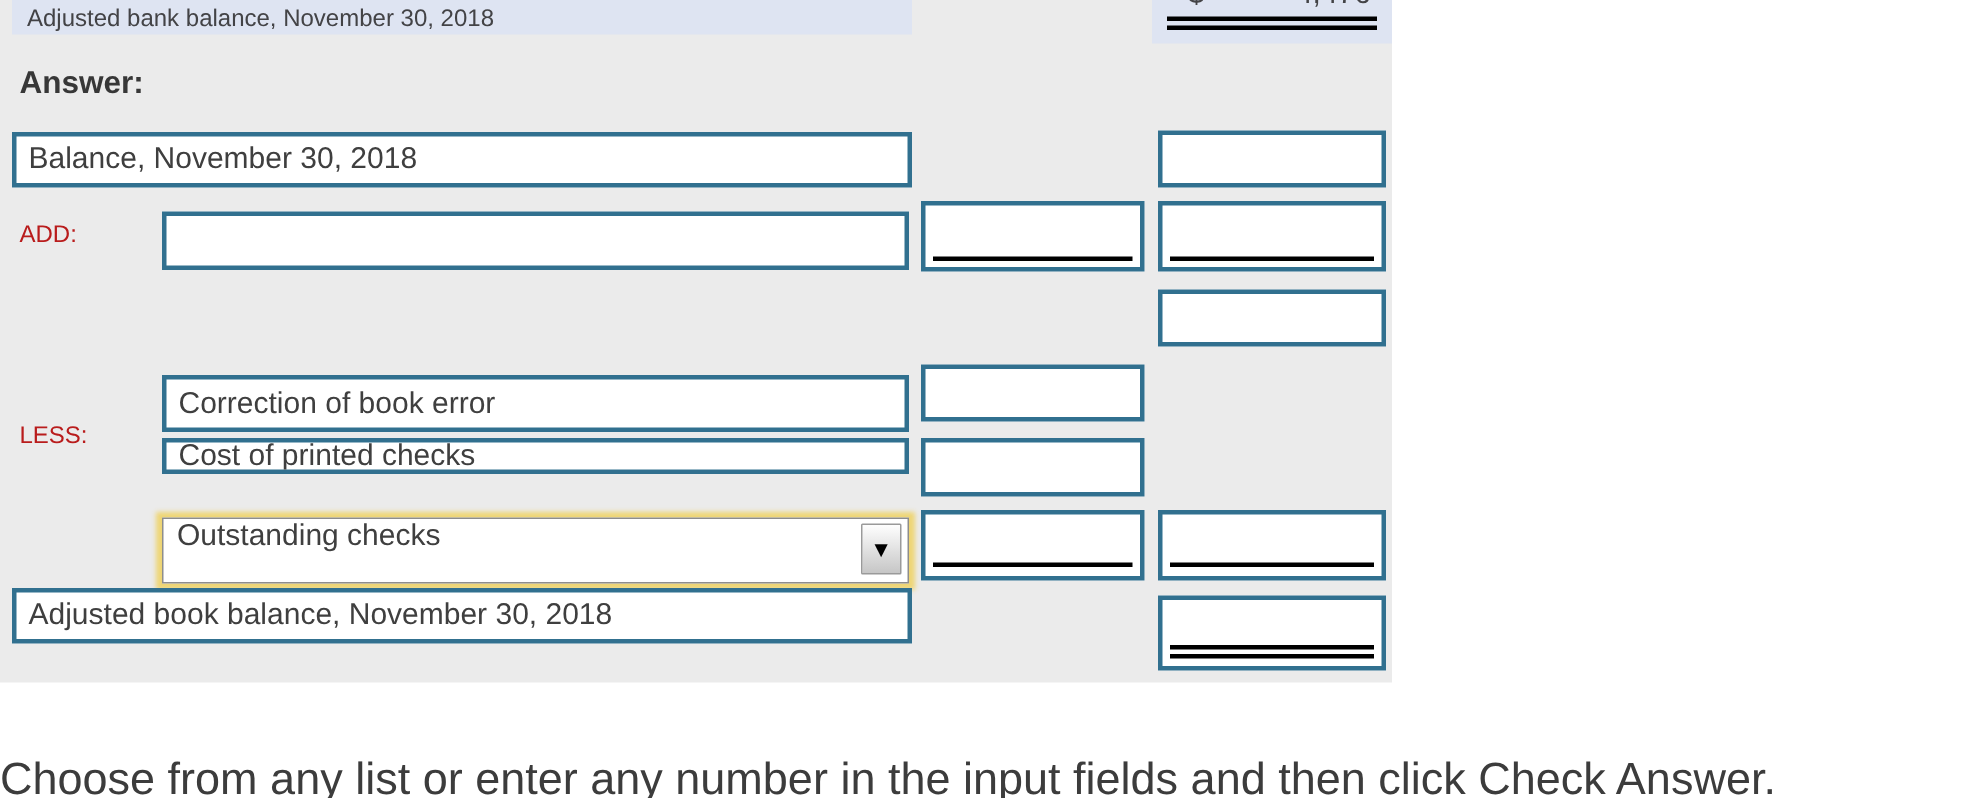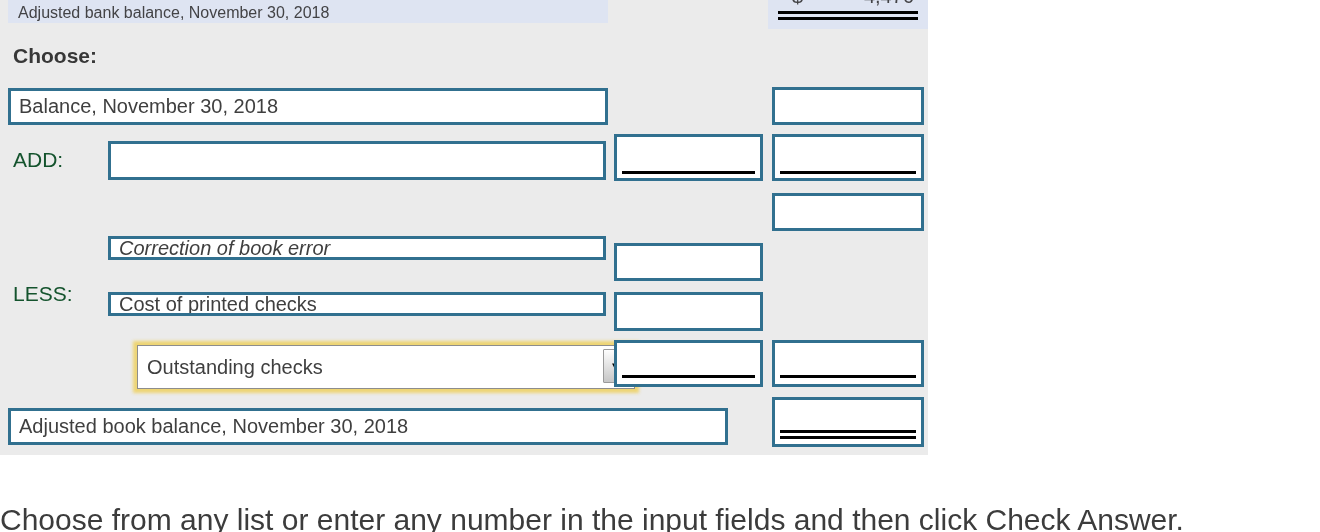--- a/index.html
+++ b/index.html
@@ -8,32 +8,31 @@
     font-family:"Liberation Sans", sans-serif;color:#3f3f3f;overflow:hidden;
   }
   .panel{position:absolute;left:0;top:0;width:928px;height:455px;background:#ebebeb;}
   .hl-band{position:absolute;background:#dee4f2;overflow:hidden;}
   .band-label{left:8px;top:0;width:600px;height:23px;display:flex;align-items:flex-end;padding:0 0 1px 10px;box-sizing:border-box;font-size:16px;color:#434346;}
   .band-amount{left:768px;top:0;width:160px;height:29px;}
   .band-amount .amt-text{position:absolute;top:-15px;left:24px;right:14px;font-size:20px;line-height:23px;display:flex;justify-content:space-between;color:#434346;}
   .dbl-rule{position:absolute;height:9px;border-top:3px solid #000;border-bottom:3px solid #000;box-sizing:border-box;}
   .band-amount .dbl-rule{top:11px;left:10px;width:140px;}
   .heading{position:absolute;left:13px;top:44px;font-size:21px;font-weight:bold;color:#373737;}
-  .prefix{position:absolute;left:13px;font-size:21px;color:#14532d;}
+  .prefix{position:absolute;left:13px;font-size:16px;color:#b91c1c;}
   .field{
     position:absolute;background:#fff;border:3px solid #31708f;box-sizing:border-box;
     display:flex;align-items:center;padding-left:8px;font-size:20px;color:#3f3f3f;overflow:hidden;
   }
   .rule{position:absolute;left:5px;right:5px;height:3px;background:#000;}
   .dropdown{
     position:absolute;left:108px;top:345px;width:498px;height:44px;background:#fff;
-    border:1px solid #8d8d8d;box-sizing:border-box;display:flex;align-items:center;
+    border:1px solid #8d8d8d;box-sizing:border-box;display:flex;align-items:flex-start;
     padding-left:9px;font-size:20px;color:#3f3f3f;
     box-shadow:0 0 3px 4px rgba(238,211,104,0.9);
-    margin-left:29px;
   }
   .dd-btn{
     position:absolute;right:4px;top:3px;width:27px;height:34px;
     background:linear-gradient(#fefefe,#c6c6c6);border:1px solid #9a9a9a;box-sizing:border-box;
     display:flex;align-items:center;justify-content:center;border-radius:1px;
   }
   .dd-btn span{font-size:15px;color:#000;line-height:1;}
   .footer-text{position:absolute;left:0;top:503px;width:1320px;font-size:30px;color:#3c3c3c;white-space:nowrap;}
 </style>
 </head>
@@ -45,21 +44,21 @@
     <span>Adjusted bank balance, November 30, 2018</span>
   </div>
   <div class="hl-band band-amount">
     <div class="amt-text">
       <span>$</span>
       <span>4,476</span>
     </div>
     <div class="dbl-rule"></div>
   </div>
 
-  <div class="heading">Choose:</div>
+  <div class="heading">Answer:</div>
 
   <div class="field" style="left:8px;top:88px;width:600px;height:37px;">
     <span>Balance, November 30, 2018</span>
   </div>
   <div class="field" style="left:772px;top:87px;width:152px;height:38px;">
     <span></span>
   </div>
 
   <div class="prefix" style="top:148px;">ADD:</div>
   <div class="field" style="left:108px;top:141px;width:498px;height:39px;">
@@ -72,21 +71,21 @@
   <div class="field" style="left:772px;top:134px;width:152px;height:47px;">
     <span></span>
     <div class="rule" style="top:34px;"></div>
   </div>
 
   <div class="field" style="left:772px;top:193px;width:152px;height:38px;">
     <span></span>
   </div>
 
   <div class="prefix" style="top:251px;margin-top:31px;">LESS:</div>
-  <div class="field" style="left:108px;top:236px;width:498px;height:24px;font-style:italic;">
+  <div class="field" style="left:108px;top:250px;width:498px;height:38px;">
     <span>Correction of book error</span>
   </div>
   <div class="field" style="left:614px;top:243px;width:149px;height:38px;">
     <span></span>
   </div>
 
   <div class="field" style="left:108px;top:292px;width:498px;height:24px;">
     <span>Cost of printed checks</span>
   </div>
   <div class="field" style="left:614px;top:292px;width:149px;height:39px;">
@@ -101,21 +100,21 @@
   </div>
   <div class="field" style="left:614px;top:340px;width:149px;height:47px;">
     <span></span>
     <div class="rule" style="top:32px;"></div>
   </div>
   <div class="field" style="left:772px;top:340px;width:152px;height:47px;">
     <span></span>
     <div class="rule" style="top:32px;"></div>
   </div>
 
-  <div class="field" style="left:8px;top:408px;width:720px;height:37px;">
+  <div class="field" style="left:8px;top:392px;width:600px;height:37px;">
     <span>Adjusted book balance, November 30, 2018</span>
   </div>
   <div class="field" style="left:772px;top:397px;width:152px;height:50px;">
     <span></span>
     <div class="dbl-rule" style="top:30px;left:5px;right:5px;"></div>
   </div>
 
 </div>
 
 <div class="footer-text">Choose from any list or enter any number in the input fields and then click Check Answer.</div>

